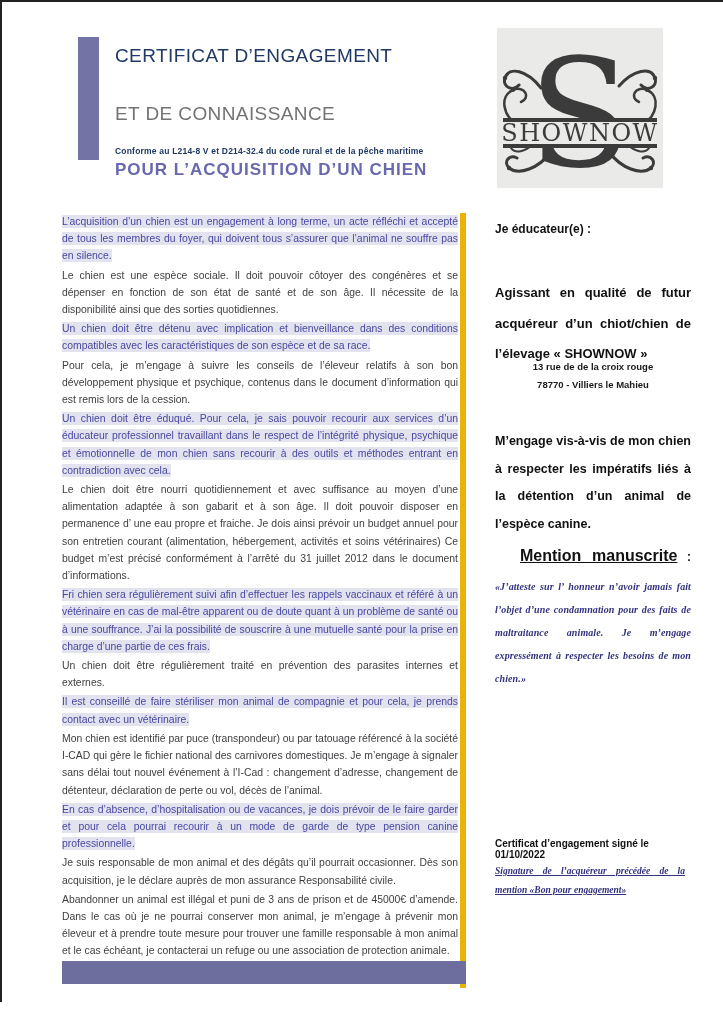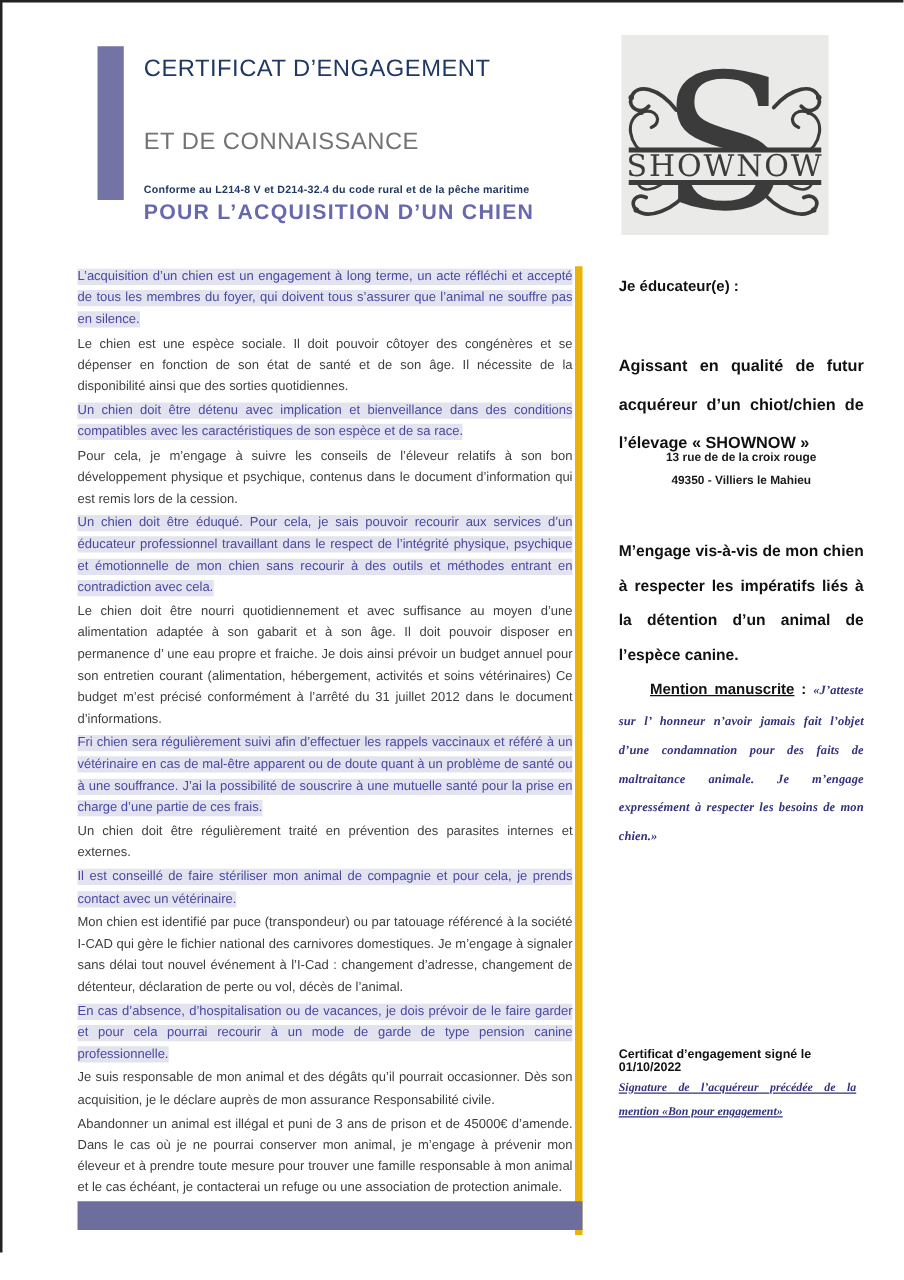--- a/index.html
+++ b/index.html
@@ -29,21 +29,21 @@
   .left-text span.hl{background:#e3e3f0;color:#4848a0;padding:1px 0;}
   .bottom-bar{position:absolute;left:62px;top:961px;width:404px;height:23px;background:#6e6e9e;}
 
   
   .right-col{position:absolute;left:495px;top:0;width:196px;height:1024px;}
   .sworn{position:absolute;left:0;top:222px;font-size:12px;font-weight:bold;color:#111;}
   .acting{position:absolute;left:0;top:278px;width:196px;font-size:13px;font-weight:bold;line-height:2.35;text-align:justify;color:#111;}
   .address{position:absolute;left:0;top:358px;width:196px;text-align:center;font-size:9.5px;font-weight:bold;line-height:18px;color:#1a1a1a;}
   .commitment{position:absolute;left:0;top:428px;width:196px;font-size:12.5px;font-weight:bold;line-height:2.2;text-align:justify;color:#111;}
   .mention{position:absolute;left:0;top:538px;width:196px;font-size:10px;line-height:2.3;text-align:justify;}
-  .mention .mention-label{font-family:"Liberation Sans",sans-serif;font-size:12px;font-weight:bold;color:#111;text-decoration:underline;padding-left:25px;}
+  .mention .mention-label{font-family:"Liberation Sans",sans-serif;font-size:16px;font-weight:bold;color:#111;text-decoration:underline;padding-left:25px;}
   .mention .mention-colon{font-size:12px;font-weight:bold;color:#111;}
   .mention .mention-text{font-family:"Liberation Serif",serif;font-style:italic;font-weight:bold;font-size:10px;color:#32327e;letter-spacing:.1px;}
   .signed-date{position:absolute;left:0;top:838px;width:196px;font-size:10px;font-weight:bold;color:#111;}
   .signature-note{
     position:absolute;left:0;top:862px;width:190px;
     font-family:"Liberation Serif",serif;font-style:italic;font-weight:bold;font-size:9.5px;
     line-height:2.0;color:#32327e;text-decoration:underline;text-align:justify;
   }
 </style>
 </head>
@@ -107,21 +107,21 @@
         <p class="para"><span>Abandonner un animal est illégal et puni de 3 ans de prison et de 45000€ d’amende. Dans le cas où je ne pourrai conserver mon animal, je m’engage à prévenir mon éleveur et à prendre toute mesure pour trouver une famille responsable à mon animal et le cas échéant, je contacterai un refuge ou une association de protection animale.</span></p>
       </div>
   </div>
   <div class="bottom-bar"></div>
 
   <div class="right-col">
     <div class="sworn">Je éducateur(e) :</div>
     <div class="acting">Agissant en qualité de futur acquéreur d’un chiot/chien de l’élevage « SHOWNOW »</div>
     <div class="address">
       <div>13 rue de de la croix rouge</div>
-      <div>49350 - Villiers le Mahieu</div>
+      <div>78770 - Villiers le Mahieu</div>
     </div>
     <div class="commitment">M’engage vis-à-vis de mon chien à respecter les impératifs liés à la détention d’un animal de l’espèce canine.</div>
     <div class="mention">
       <span class="mention-label">Mention manuscrite</span><span class="mention-colon"> : </span><span class="mention-text">«J’atteste sur l’ honneur n’avoir jamais fait l’objet d’une condamnation pour des faits de maltraitance animale. Je m’engage expressément à respecter les besoins de mon chien.»</span>
     </div>
     <div class="signed-date">Certificat d’engagement signé le 01/10/2022</div>
     <div class="signature-note">Signature de l’acquéreur précédée de la mention «Bon pour engagement»</div>
   </div>
 
 </div>

